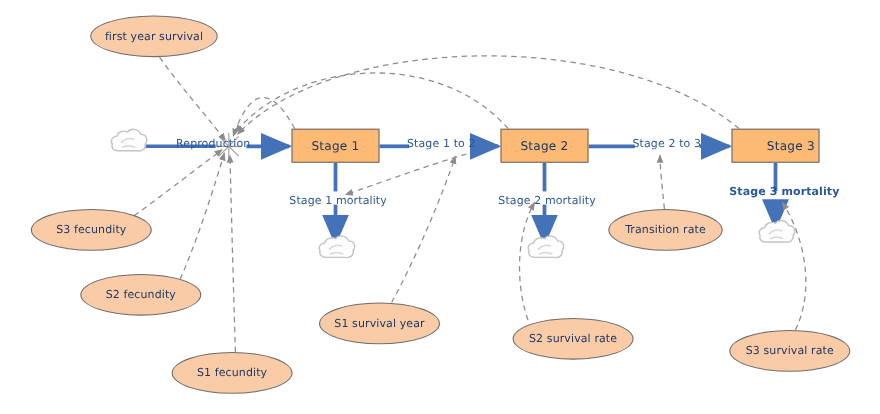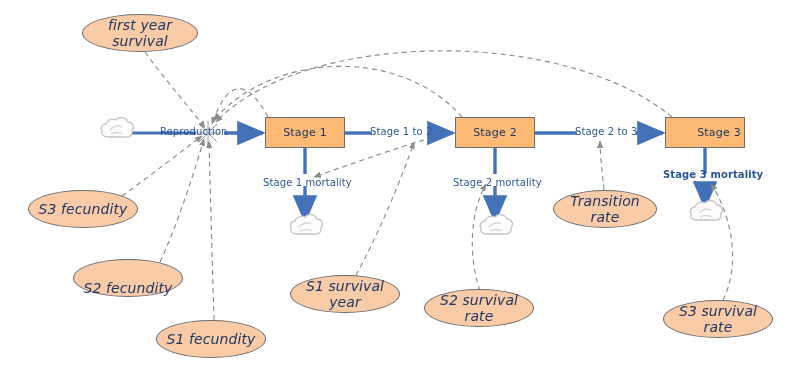--- a/index.html
+++ b/index.html
@@ -37,24 +37,23 @@
   .node-ellipse {
     position: absolute;
     box-sizing: border-box;
     background: #f9cba6;
     border: 1.4px solid #6e6e6e;
     border-radius: 50%;
     display: flex;
     align-items: center;
     justify-content: center;
     color: #1f3864;
-    font-size: 14px;
+    font-size: 10px;
     text-align: center;
     letter-spacing: 0.1px;
-    font-style: italic;
   }
   .flow-label {
     position: absolute;
     color: #2b5796;
     font-size: 10px;
     white-space: nowrap;
     background: transparent;
     letter-spacing: 0.1px;
   }
 </style>
@@ -156,30 +155,30 @@
   <div class="flow-label" style="left:263px; top:177px;">Stage 1 mortality</div>
   <div class="flow-label" style="left:453px; top:177px;">Stage 2 mortality</div>
   <div class="flow-label" style="left:663px; top:169px;font-weight:bold;">Stage 3 mortality</div>
 
   <div class="node-ellipse" style="left:82px; top:14px; width:116px; height:38px;">
     <span>first year survival</span>
   </div>
   <div class="node-ellipse" style="left:28px; top:190px; width:110px; height:38px;">
     <span>S3 fecundity</span>
   </div>
-  <div class="node-ellipse" style="left:73px; top:259px; width:110px; height:38px;align-items:flex-end;">
+  <div class="node-ellipse" style="left:73px; top:249px; width:110px; height:38px;">
     <span>S2 fecundity</span>
   </div>
   <div class="node-ellipse" style="left:156px; top:320px; width:110px; height:38px;">
     <span>S1 fecundity</span>
   </div>
   <div class="node-ellipse" style="left:290px; top:275px; width:110px; height:38px;">
     <span>S1 survival year</span>
   </div>
-  <div class="node-ellipse" style="left:424px; top:289px; width:110px; height:38px;">
+  <div class="node-ellipse" style="left:466px; top:289px; width:110px; height:38px;">
     <span>S2 survival rate</span>
   </div>
   <div class="node-ellipse" style="left:553px; top:190px; width:104px; height:38px;">
     <span>Transition rate</span>
   </div>
   <div class="node-ellipse" style="left:663px; top:300px; width:110px; height:38px;">
     <span>S3 survival rate</span>
   </div>
 
 </div>

